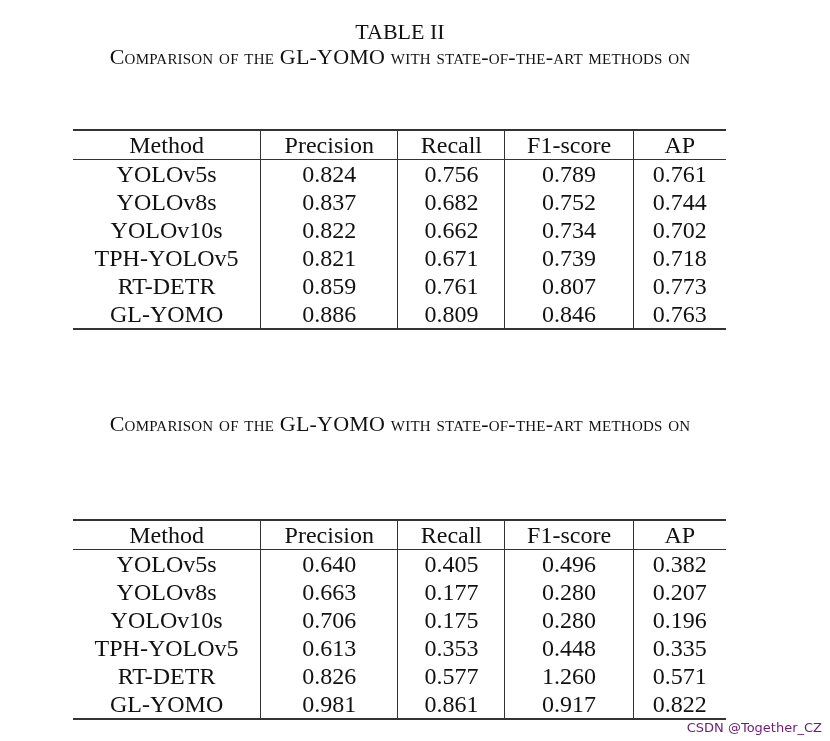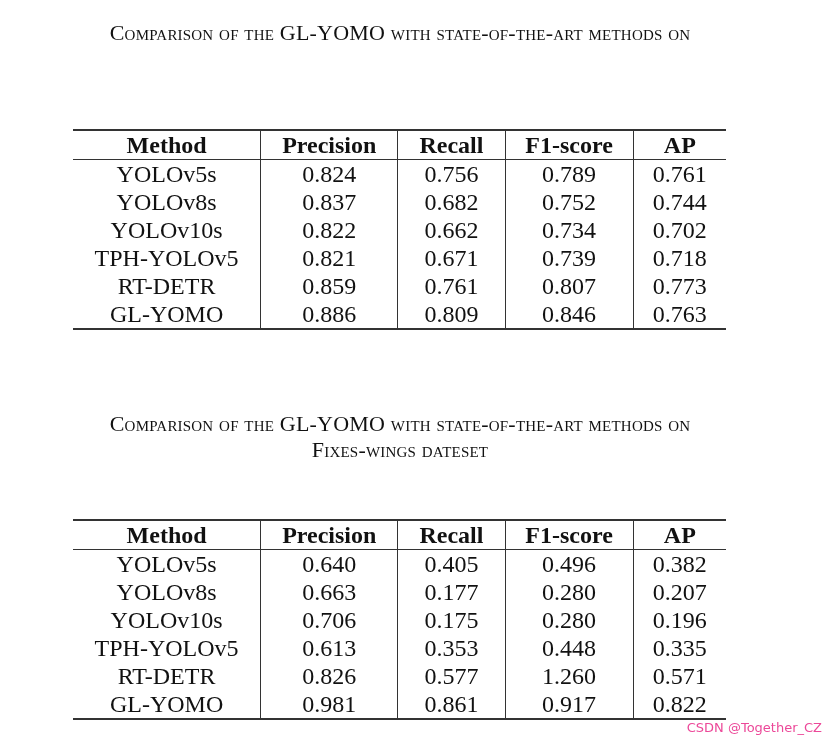--- a/index.html
+++ b/index.html
@@ -11,38 +11,39 @@
   .cap-num { font-size: 22px; line-height: 24px; }
   .cap-line { font-size: 22px; line-height: 26px; white-space: nowrap; font-variant: small-caps; letter-spacing: 0.2px; }
   .cap-line .nv { font-variant: normal; }
   table.res {
     position: absolute; left: 73px; width: 653px;
     border-collapse: collapse; font-size: 24px;
   }
   table.res th, table.res td {
     text-align: center; padding: 0; height: 28px; line-height: 28px; white-space: nowrap;
   }
-  table.res th { font-weight: bold; height: 28px; border-bottom: 1.5px solid #333; margin-top: 44px; }
+  table.res th { font-weight: normal; height: 28px; border-bottom: 1.5px solid #333; margin-top: 44px; }
   table.res thead tr { border-top: 2px solid #333; }
   table.res tbody tr:last-child td { border-bottom: 2px solid #333; }
   table.res .c0 { width: 188px; border-right: 1.5px solid #333; }
   table.res .c1 { width: 137px; border-right: 1.5px solid #333; }
   table.res .c2 { width: 107px; border-right: 1.5px solid #333; }
   table.res .c3 { width: 128px; border-right: 1.5px solid #333; }
   table.res .c4 { width: 93px; }
   td.best { font-weight: normal; }
   .watermark {
     position: absolute; right: 8px; bottom: 6px;
-    font-family: "DejaVu Sans", sans-serif; font-size: 13px; color: #ec4899;
+    font-family: "DejaVu Sans", sans-serif; font-size: 13px; color: #701a75;
   }
 </style>
 </head>
 <body>
 
 <div class="caption" style="top:20px;">
+  <div class="cap-num">TABLE II</div>
   <div class="cap-line"><span>Comparison of the </span><span class="nv">GL-YOMO</span><span> with state-of-the-art methods on</span></div>
 </div>
 
 <table class="res" style="top:129px;">
   <thead>
     <tr>
       <th class="c0">Method</th>
       <th class="c1">Precision</th>
       <th class="c2">Recall</th>
       <th class="c3">F1-score</th>
@@ -90,21 +91,20 @@
       <td class="c1 best">0.886</td>
       <td class="c2 best">0.809</td>
       <td class="c3 best">0.846</td>
       <td class="c4">0.763</td>
     </tr>
   </tbody>
 </table>
 
 <div class="caption" style="top:411px;">
   <div class="cap-line"><span>Comparison of the </span><span class="nv">GL-YOMO</span><span> with state-of-the-art methods on</span></div>
-  <div class="cap-line">Fixes-wings dateset</div>
 </div>
 
 <table class="res" style="top:519px;">
   <thead>
     <tr>
       <th class="c0">Method</th>
       <th class="c1">Precision</th>
       <th class="c2">Recall</th>
       <th class="c3">F1-score</th>
       <th class="c4">AP</th>

